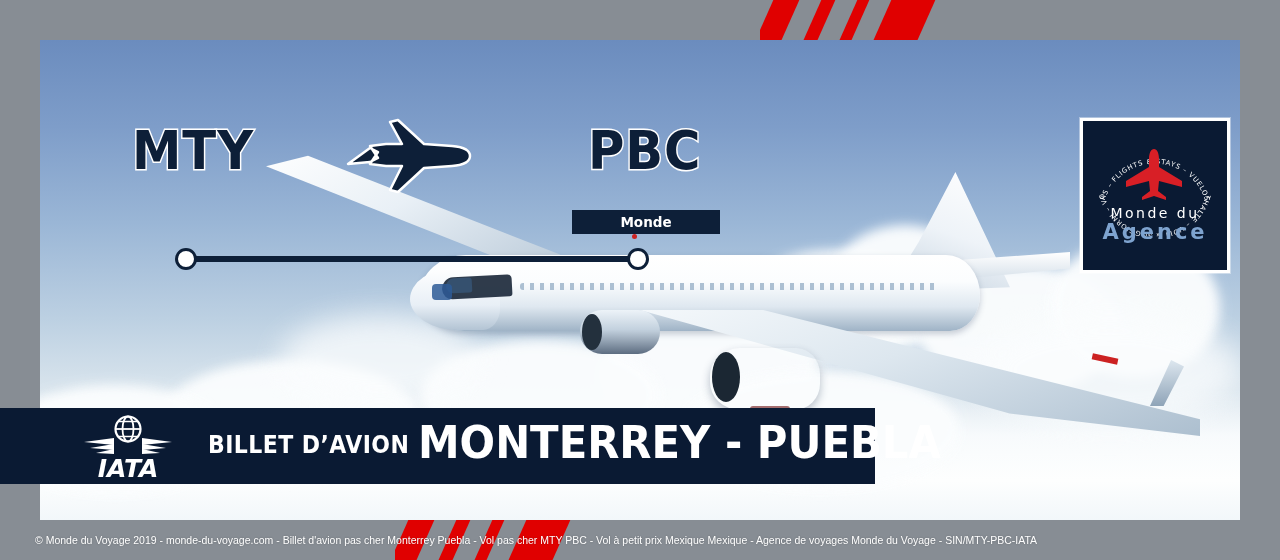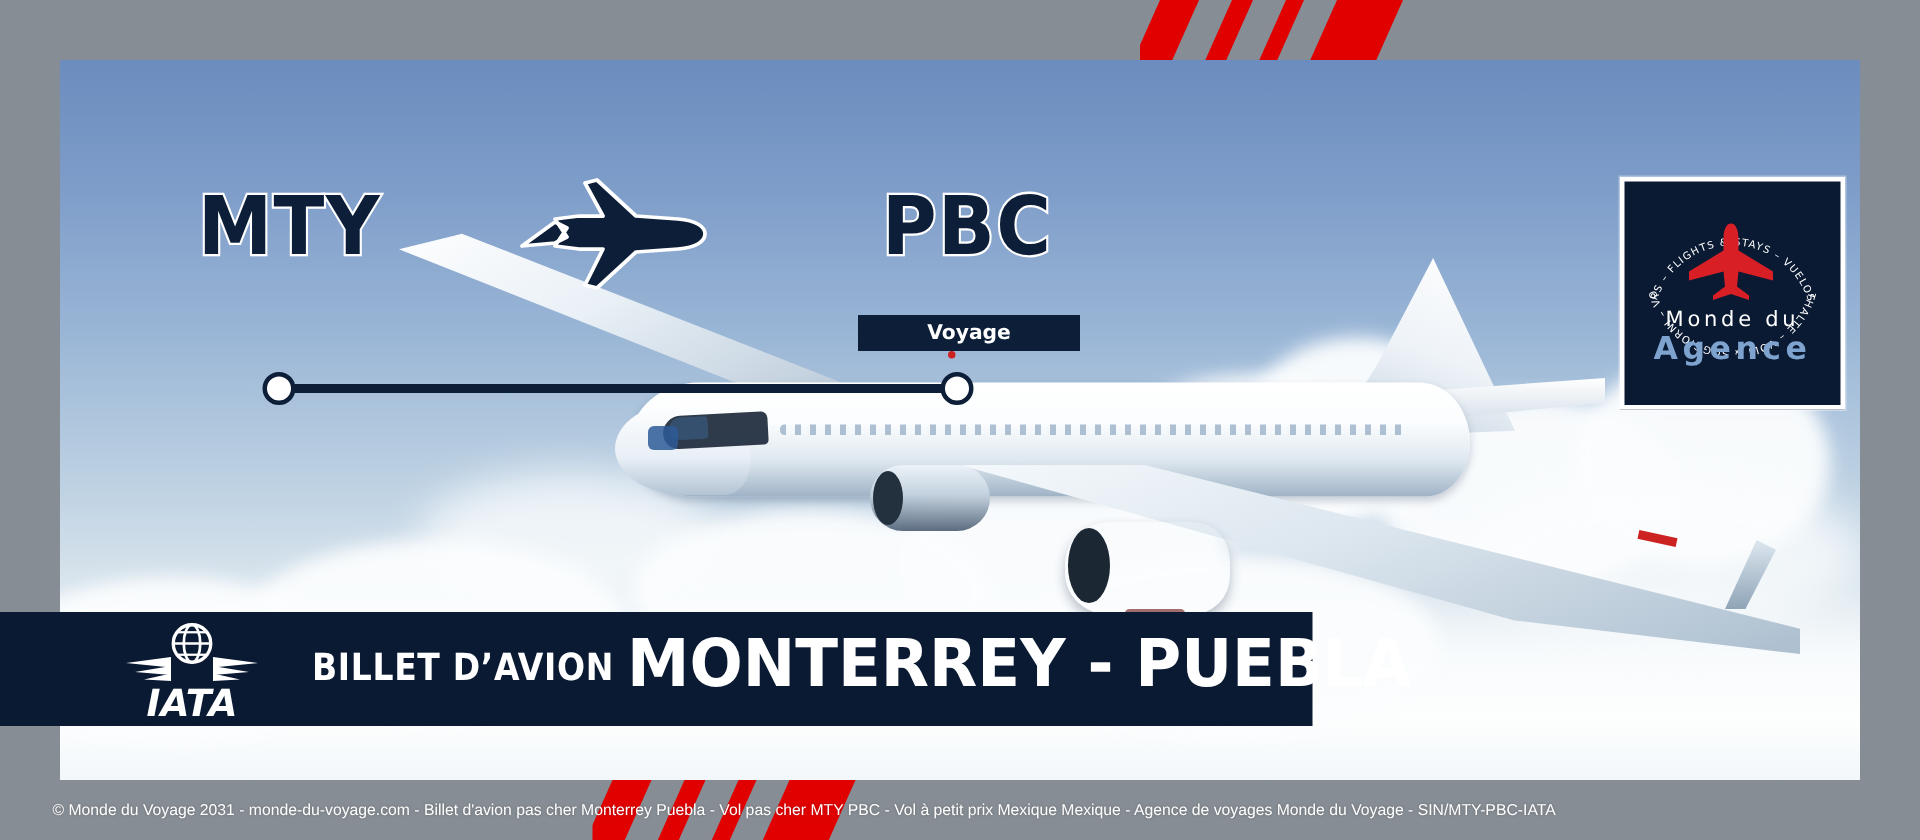--- a/index.html
+++ b/index.html
@@ -232,21 +232,21 @@
 
   <div class="code" id="code-origin">MTY</div>
   <div class="code" id="code-dest">PBC</div>
 
   <svg id="plane-icon" viewBox="0 0 140 86">
     <path d="M8 46 L30 30 L38 34 L30 46 L46 48 L62 48 L50 72 L58 74 L84 50
              L112 48 C124 47 130 43 130 38 C130 33 124 29 112 28 L84 26
              L58 2 L50 4 L62 26 L46 26 L30 28 L38 40 L30 44 Z" fill="#0d1f38" stroke="#ffffff" stroke-width="2.5" stroke-linejoin="round"></path>
   </svg>
 
-  <div class="city" id="city-dest">Voyage</div>
+  <div class="city" id="city-dest">Monde</div>
 
   <div id="route-line"></div>
   <div class="route-dot" id="dot-origin"></div>
   <div class="route-dot" id="dot-dest"></div>
 
   <div id="logo-box">
     <svg id="logo-circle" viewBox="0 0 140 144">
       <defs>
         <path id="arcTop" d="M 16,80 A 56,56 0 0 1 124,80" fill="none"></path>
         <path id="arcBot" d="M 124,72 A 56,56 0 0 1 16,72" fill="none"></path>
@@ -286,13 +286,13 @@
 <div id="banner-sub">BILLET D’AVION</div>
 <div id="banner-title">MONTERREY - PUEBLA</div>
 
 <div id="footer"></div>
 <div class="stripes" id="stripes-bottom">
   <div class="stripe" style="left:8px;width:26px;"></div>
   <div class="stripe" style="left:56px;width:14px;"></div>
   <div class="stripe" style="left:92px;width:12px;"></div>
   <div class="stripe" style="left:126px;width:44px;"></div>
 </div>
-<div id="footer-text">© Monde du Voyage 2031 - monde-du-voyage.com - Billet d'avion pas cher Monterrey Puebla - Vol pas cher MTY PBC - Vol à petit prix Mexique Mexique - Agence de voyages Monde du Voyage - SIN/MTY-PBC-IATA</div>
+<div id="footer-text">© Monde du Voyage 2019 - monde-du-voyage.com - Billet d'avion pas cher Monterrey Puebla - Vol pas cher MTY PBC - Vol à petit prix Mexique Mexique - Agence de voyages Monde du Voyage - SIN/MTY-PBC-IATA</div>
 
 </body></html>

